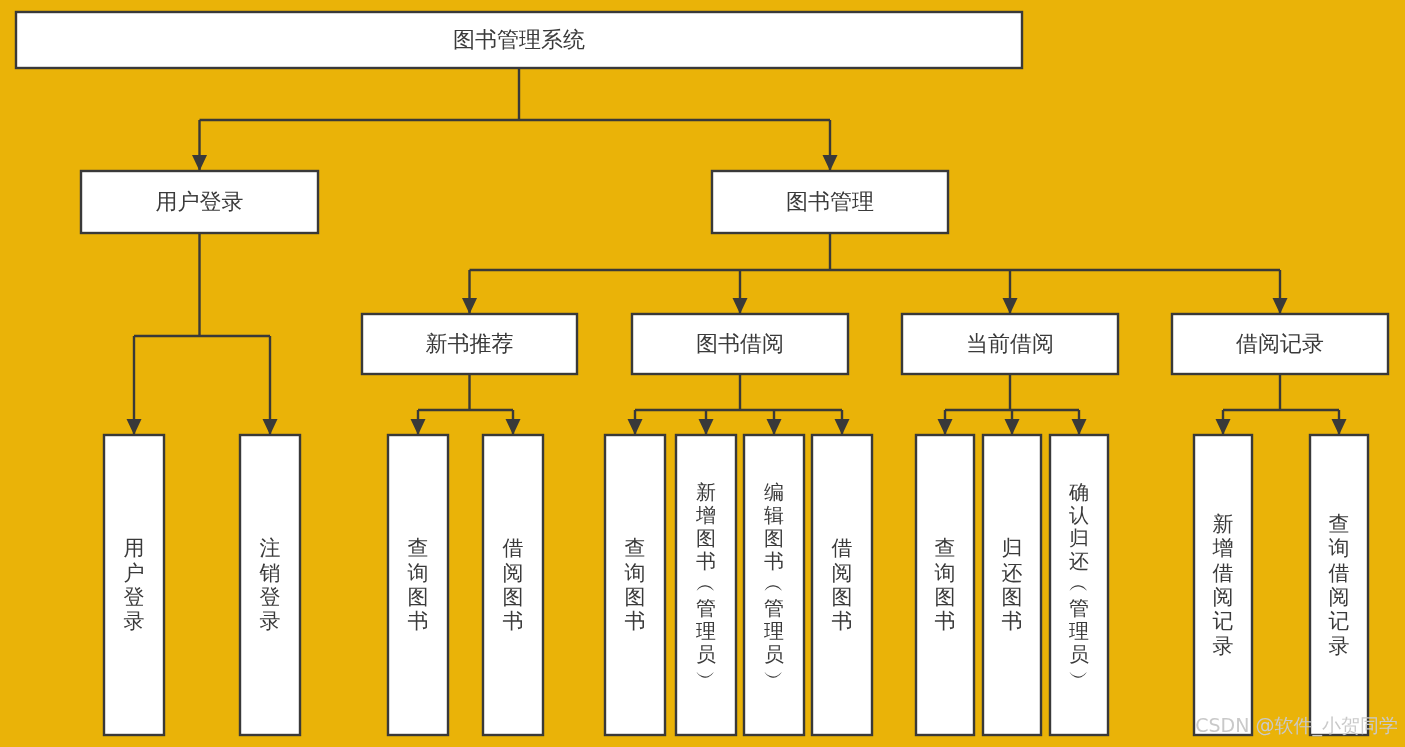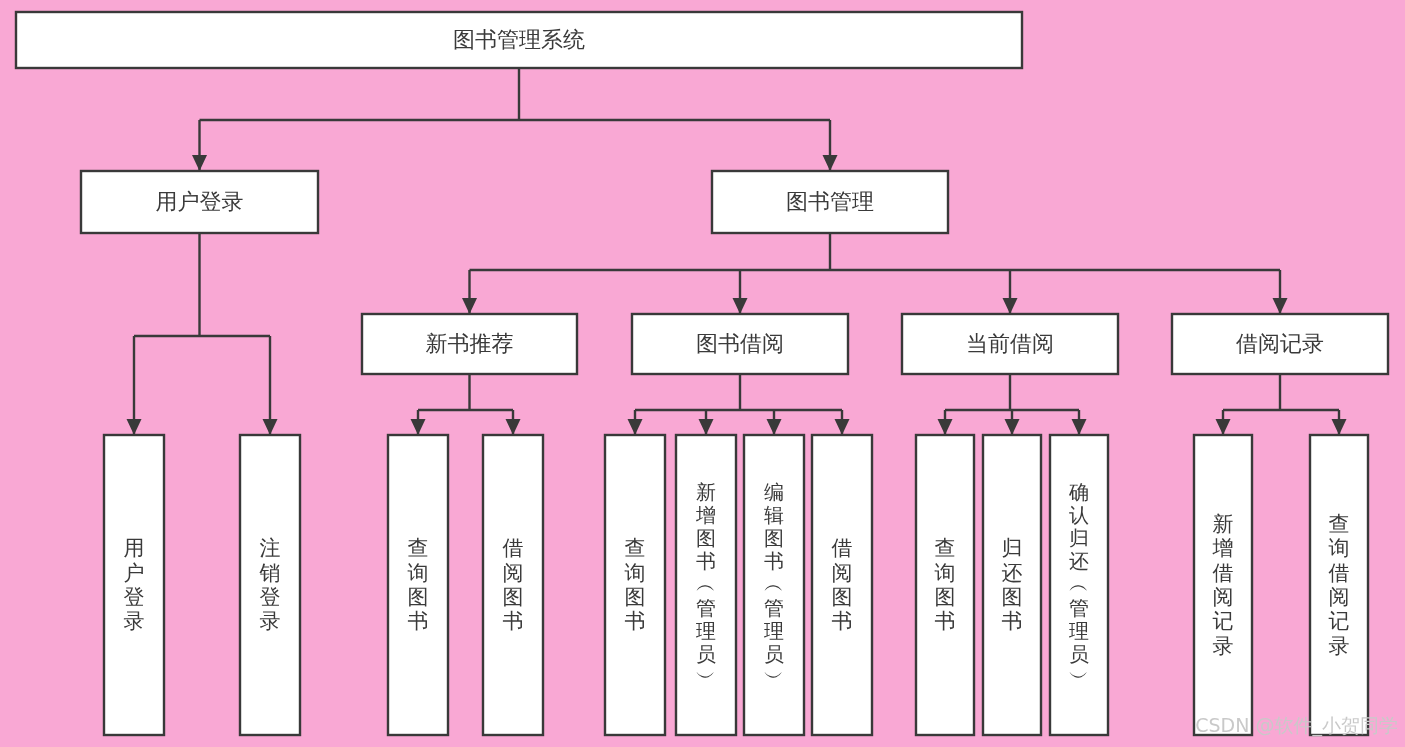--- a/index.html
+++ b/index.html
@@ -11,21 +11,21 @@
   body {
     width: 1405px;
     height: 747px;
     font-family: "DejaVu Sans", "Liberation Sans", sans-serif;
     overflow: hidden;
   }
   #diagram-root {
     position: relative;
     width: 1405px;
     height: 747px;
-    background: #f9a8d4;
+    background: #eab308;
   }
   svg#diagram-svg {
     position: absolute;
     left: 0;
     top: 0;
     width: 1405px;
     height: 747px;
     display: block;
   }
   .node-rect {

